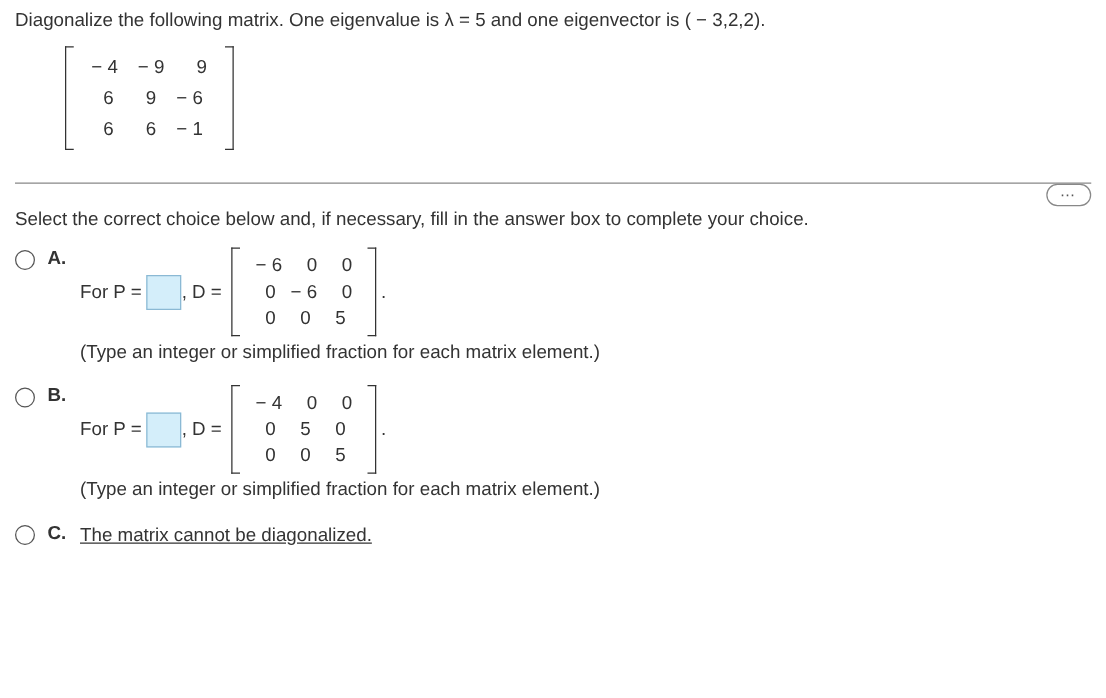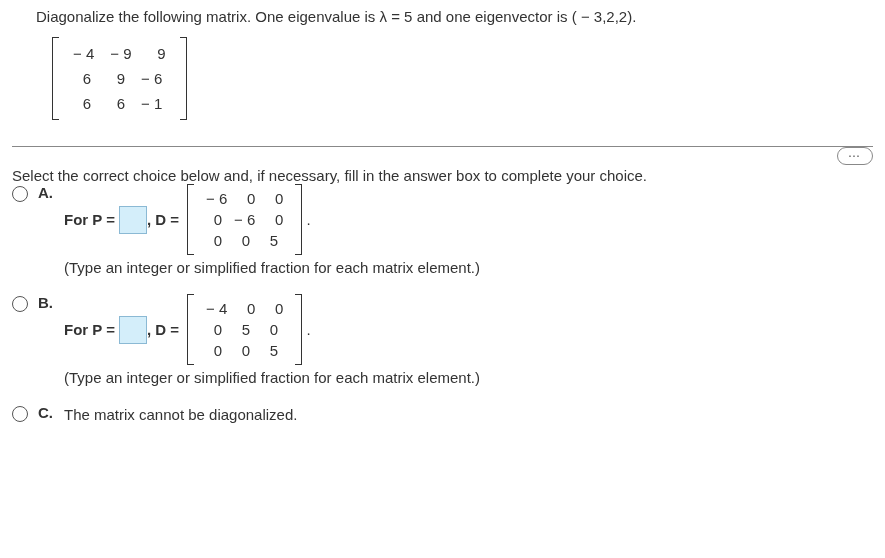--- a/index.html
+++ b/index.html
@@ -10,21 +10,20 @@
     body {
       font-family: Arial, sans-serif;
       font-size: 15px;
       color: #333;
       padding: 8px 12px;
       width: 885px;
       background: #fff;
     }
     .question-text {
       margin-bottom: 12px;
-      margin-left: 24px;
     }
     .matrix-container {
       display: inline-flex;
       align-items: stretch;
       margin-left: 40px;
       margin-bottom: 20px;
     }
     .bracket-left, .bracket-right {
       width: 7px;
       border-top: 1.5px solid #333;
@@ -65,20 +64,21 @@
       border: 1px solid #888;
       border-radius: 12px;
       padding: 1px 10px;
       font-size: 12px;
       margin-top: -20px;
       letter-spacing: 2px;
       color: #555;
       background: #fff;
     }
     .instruction {
+      margin-bottom: 14px;
     }
     .choice-row {
       display: flex;
       align-items: flex-start;
       margin-bottom: 2px;
     }
     .radio-wrap {
       width: 26px;
       padding-top: 2px;
     }
@@ -97,35 +97,35 @@
       flex: 1;
       padding-bottom: 8px;
     }
     .formula-row {
       display: flex;
       align-items: center;
       flex-wrap: nowrap;
     }
     .formula-text {
       margin-right: 4px;
-      font-weight: bold;
     }
     .input-box {
       width: 28px;
       height: 28px;
       background: #d4eefa;
       border: 1px solid #8bb9d4;
       display: inline-block;
     }
     .hint {
       margin-top: 4px;
       margin-bottom: 8px;
     }
     .simple-choice {
       padding-top: 2px;
+      text-decoration: underline;
     }
   </style>
 </head>
 <body>
 
 
 
 <div class="question-text">Diagonalize the following matrix. One eigenvalue is λ = 5 and one eigenvector is ( − 3,2,2).</div>
 
 <div class="matrix-container">

